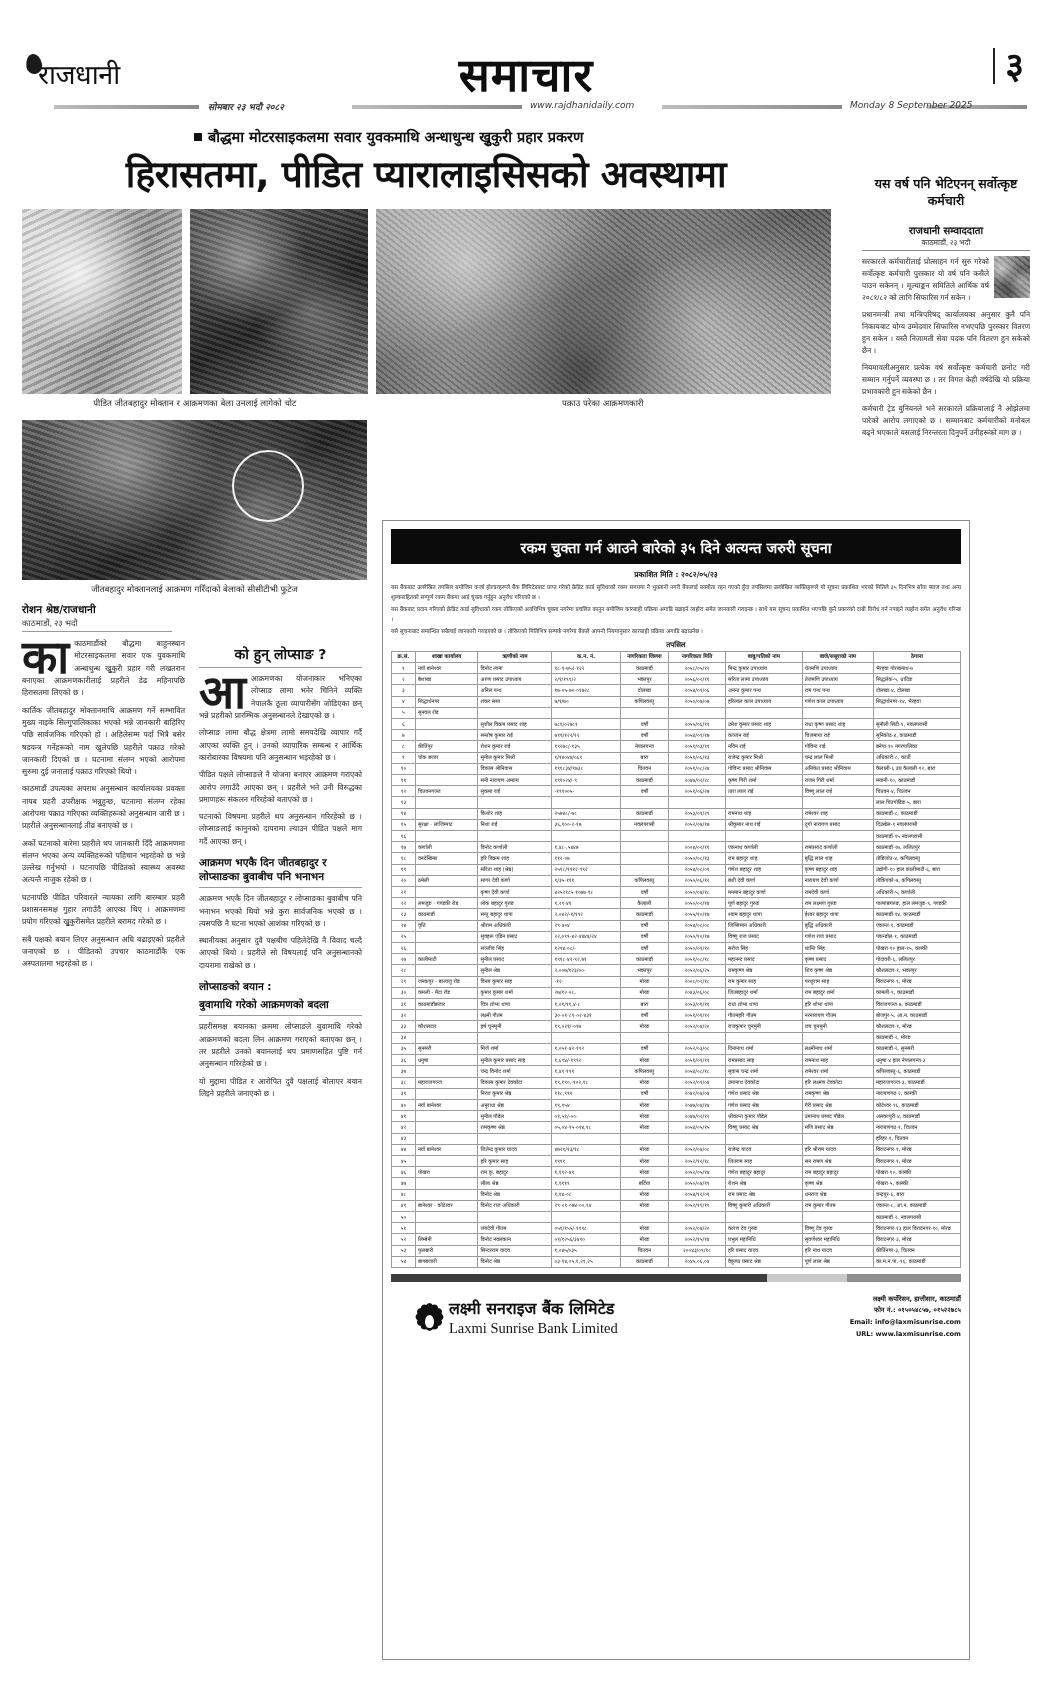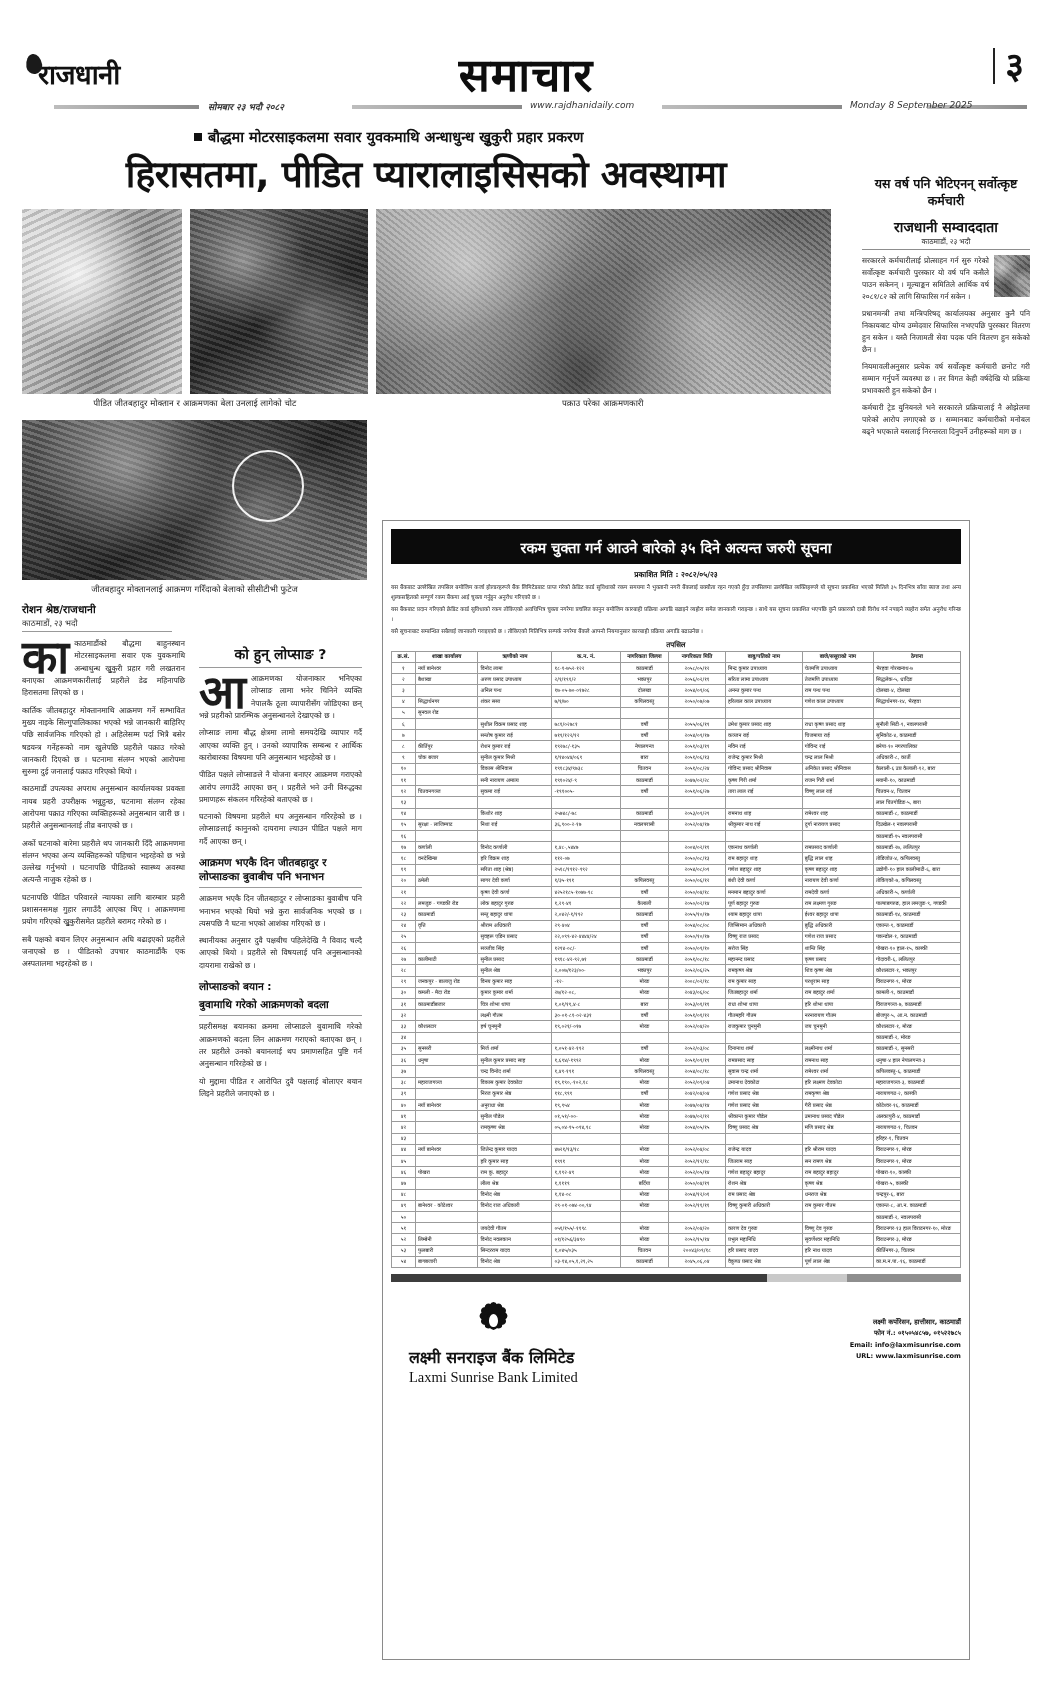--- a/index.html
+++ b/index.html
@@ -16,21 +16,21 @@
 
   
   .masthead { position:relative; height:60px; margin-top:48px; }
   .logo-wrap { position:absolute; left:4px; top:6px; display:flex; align-items:flex-end; }
   .logo-drop {
     width:16px;height:20px;background:#1a1a1a;
     border-radius:50% 50% 50% 50% / 60% 60% 40% 40%;
     transform:rotate(-8deg);
     margin-right:-4px; margin-bottom:18px;
   }
-  .logo-text { font-family:"DejaVu Sans", sans-serif; font-weight:bold; font-size:27px; letter-spacing:-0.5px; color:#111; }
+  .logo-text { font-family:"DejaVu Sans", sans-serif; font-weight:normal; font-size:27px; letter-spacing:-0.5px; color:#111; }
   .section-title {
     position:absolute; left:0; right:0; top:-6px; text-align:center;
     font-family:"DejaVu Sans", sans-serif; font-weight:bold; font-size:46px;
     letter-spacing:1px; color:#0d0d0d;
   }
   .page-no {
     position:absolute; right:6px; top:0px;
     font-family:"DejaVu Sans", sans-serif; font-weight:bold; font-size:36px;
     border-left:2px solid #222; padding-left:10px; line-height:1;
   }
@@ -99,22 +99,22 @@
 
   .sub-head { font-family:"DejaVu Sans", sans-serif; font-weight:bold; font-size:14px;
               text-align:center; margin:6px 0 4px; }
   .sub-head.sm { font-size:10.5px; line-height:1.3; text-align:left; margin-top:8px; }
   .hr-thin { height:1px; background:#9a9a9a; margin:4px 0 5px; }
 
   
   .side-top { position:absolute; right:22px; top:128px; width:168px; }
   .side-head { font-family:"DejaVu Sans", sans-serif; font-weight:bold; font-size:12.5px;
                text-align:center; line-height:1.35; }
-  .side-sub { font-family:"DejaVu Sans", sans-serif; font-weight:bold; font-size:14px;
-              text-align:center; margin-top:7px; }
+  .side-sub { font-family:"DejaVu Sans", sans-serif; font-weight:bold; font-size:10px;
+              text-align:center; margin-top:13px; }
   .side-place { font-size:7.5px; text-align:center; color:#333; }
   .side-rule { height:1px; background:#8d8d8d; margin:3px 0 5px; }
   .side-photo { width:36px;height:42px; float:right; margin:0 0 3px 5px; position:relative; overflow:hidden; background:#b3b3b3;}
   .side-txt { font-size:7.4px; line-height:1.62; text-align:justify; font-family:Liberation Sans, sans-serif; color:#1c1c1c; }
   .side-txt p { margin:0 0 5px 0; }
 
   
   .ad {
     position:absolute; left:382px; top:472px; width:588px; height:1140px;
     border:1px solid #8a8a8a; background:#fff; padding:8px;
@@ -137,21 +137,21 @@
   table.ad-table td.n { text-align:center; }
   .cw1{width:4.2%;} .cw2{width:11%;} .cw3{width:13%;} .cw4{width:12%;}
   .cw5{width:8.5%;} .cw6{width:10%;} .cw7{width:13.5%;} .cw8{width:12.5%;} .cw9{width:15.3%;}
 
   .ad-scroll { position:relative; margin-top:4px; height:12px; }
   .ad-scroll .trk { position:absolute; left:0; right:0; top:2px; height:8px; background:#c9c9c9; }
   .ad-scroll .thb { position:absolute; left:0; top:2px; width:66%; height:8px; background:#3d3d3d; }
   .ad-scroll .thb2{ position:absolute; right:0; top:2px; width:20%; height:8px; background:#8e8e8e; }
 
   .ad-foot { display:flex; align-items:center; justify-content:space-between; margin-top:10px; }
-  .ad-brand { display:flex; align-items:center; gap:8px; padding-left:18px;flex-direction:column; }
+  .ad-brand { display:flex; align-items:center; padding-left:18px; }
   .ad-logo { width:40px;height:44px; position:relative; }
   .ad-logo .petal { position:absolute; left:50%; top:50%; width:11px; height:20px;
       background:#111; border-radius:50%; transform-origin:50% 100%; margin-left:-5.5px; margin-top:-20px; }
   .ad-logo .core { position:absolute; left:50%; top:42%; width:13px;height:17px; margin-left:-6.5px;
       background:#fff; border:2px solid #111; border-radius:50% 50% 45% 45%; }
   .brand-np { font-family:"DejaVu Sans", sans-serif; font-weight:bold; font-size:16px; }
   .brand-en { font-family:"Liberation Serif", serif; font-size:14.5px; color:#111; margin-top:1px; }
   .ad-contact { text-align:right; font-size:6.6px; line-height:1.75; font-family:"DejaVu Sans", sans-serif; font-weight:bold; color:#111; }
 </style>
 </head>

